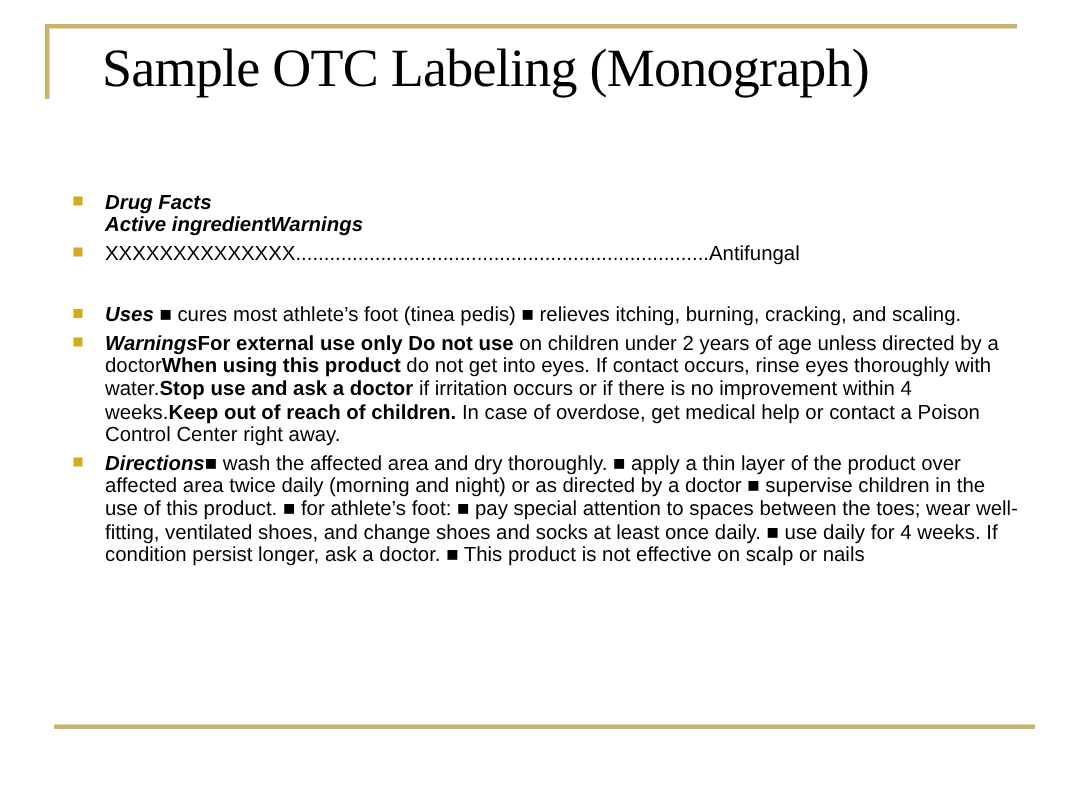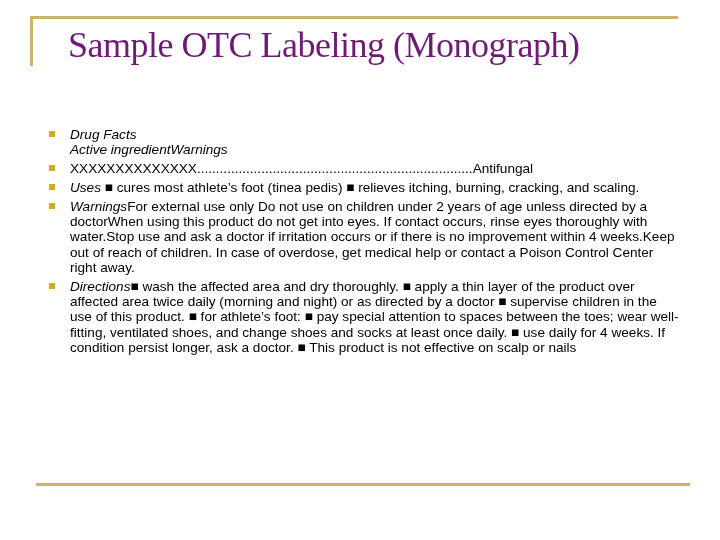--- a/index.html
+++ b/index.html
@@ -5,31 +5,31 @@
   html, body { margin: 0; padding: 0; }
   body {
     width: 720px; height: 540px; background: #ffffff; position: relative; overflow: hidden;
     font-family: "Liberation Sans", sans-serif; color: #000;
   }
   .rule-top { position: absolute; left: 30px; top: 16px; width: 648px; height: 3px; background: #c8b46a; }
   .rule-left { position: absolute; left: 30px; top: 16px; width: 3px; height: 50px; background: #c8b46a; }
   .rule-bottom { position: absolute; left: 36px; top: 483px; width: 654px; height: 3px; background: #c8b46a; }
   .title {
     position: absolute; left: 68px; top: 24px; width: 620px;
-    font-family: "Liberation Serif", serif; font-size: 36px; color: #701a75;
+    font-family: "Liberation Serif", serif; font-size: 36px; color: #000000;
     letter-spacing: -0.5px; white-space: nowrap;
   }
   .content { position: absolute; left: 49px; top: 127px; width: 630px; }
   .item { position: relative; padding-left: 21px; font-size: 13.6px; line-height: 15.4px; margin-bottom: 3px; }
-  .item.gap { margin-top: 4px; }
+  .item.gap { margin-top: 26px; }
   .bullet {
     position: absolute; left: 0; top: 4px; width: 6px; height: 6px; background: #d4aa1e;
   }
-  .bi { font-weight: normal; font-style: italic; }
-  .b { font-weight: normal; }
+  .bi { font-weight: bold; font-style: italic; }
+  .b { font-weight: bold; }
   .row { display: flex; justify-content: flex-start; width: 526px; }
 </style>
 </head>
 <body>
 
 <div class="rule-top"></div>
 <div class="rule-left"></div>
 <div class="rule-bottom"></div>
 
 <div class="title">Sample OTC Labeling (Monograph)</div>

